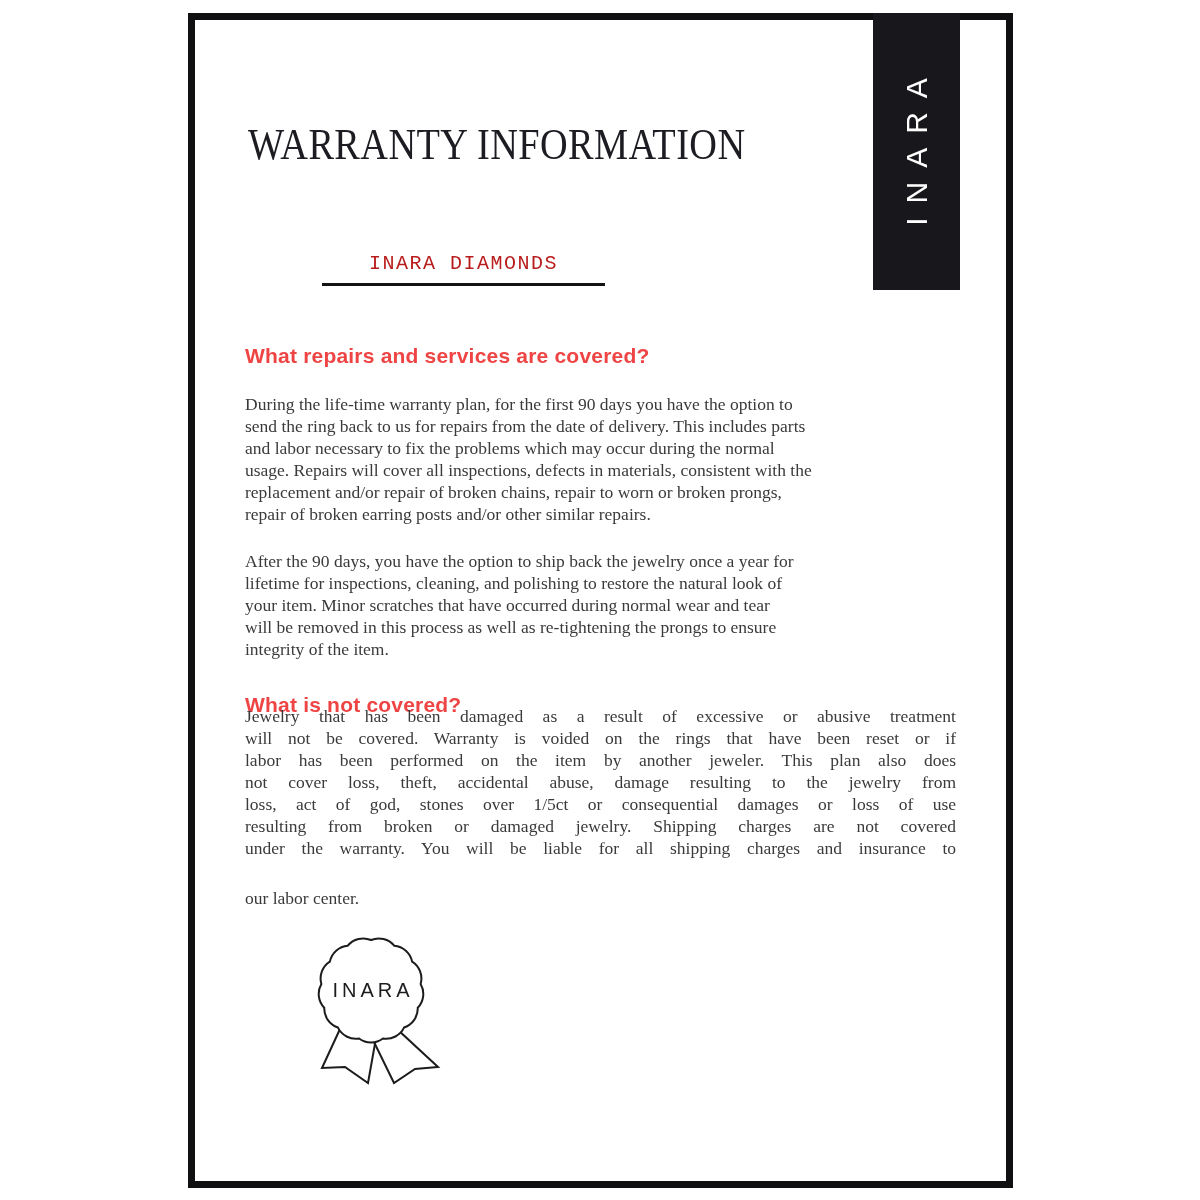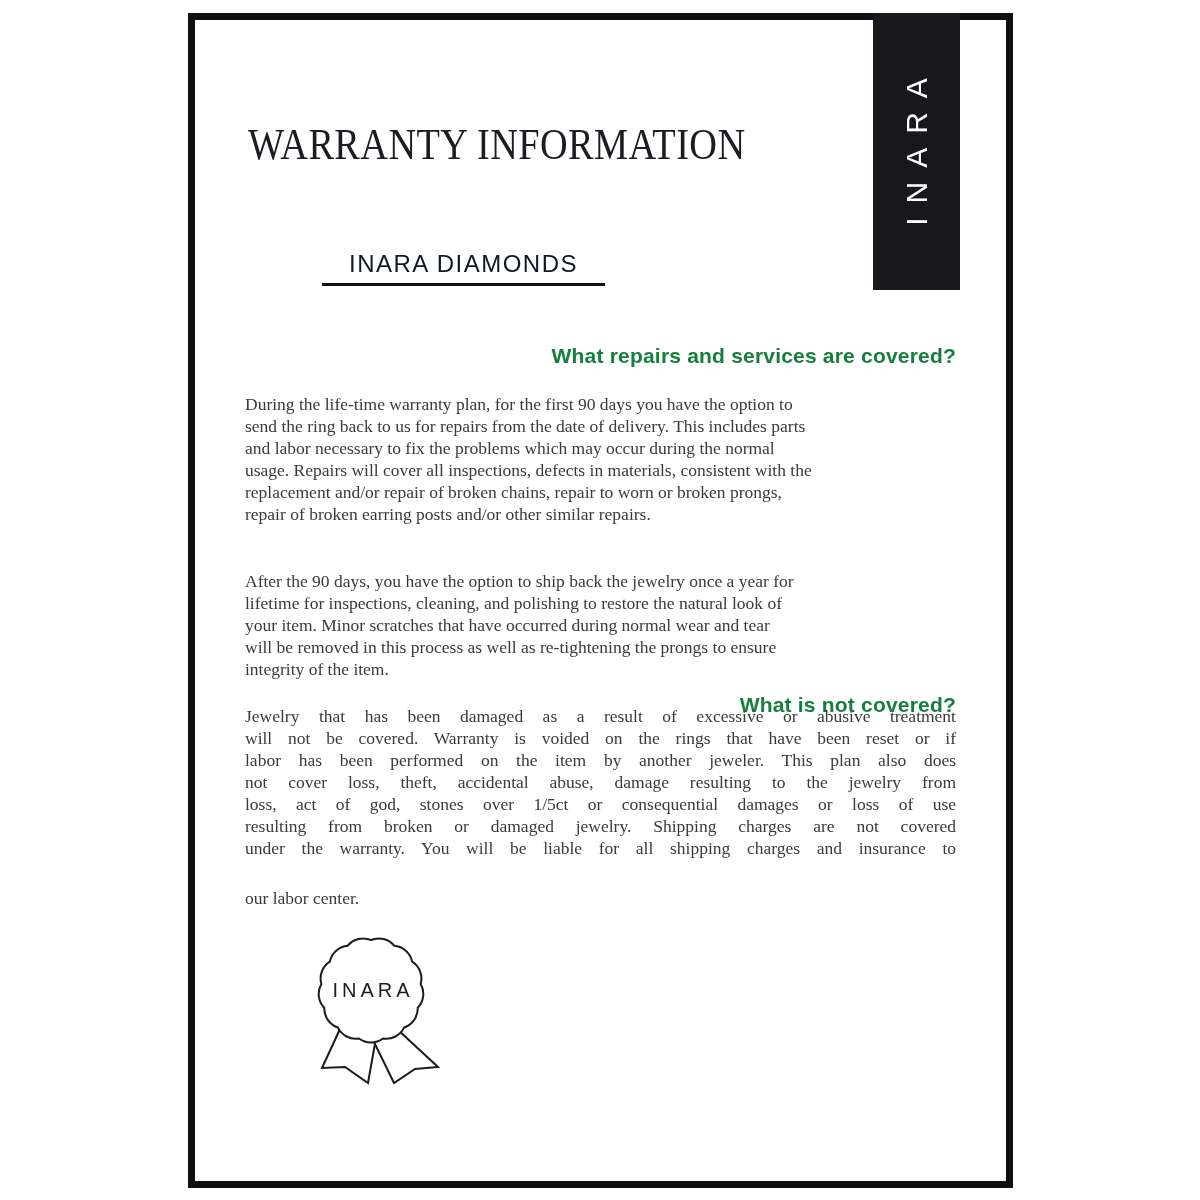--- a/index.html
+++ b/index.html
@@ -22,40 +22,40 @@
     font-family:"Liberation Sans",sans-serif;
   }
   .page-title{
     position:absolute;left:248px;top:120px;
     font-family:"Liberation Serif",serif;font-size:44px;line-height:50px;
     color:#1c1c22;letter-spacing:0.5px;white-space:nowrap;
     transform:scaleX(0.87);transform-origin:0 0;
   }
   .brand-subtitle{
     position:absolute;left:322px;top:250px;width:283px;
-    font-size:24px;line-height:28px;letter-spacing:1.5px;color:#0f172a;
-    text-align:center;white-space:nowrap;
+    font-size:20px;line-height:28px;letter-spacing:1.5px;color:#b91c1c;
+    text-align:center;white-space:nowrap;font-family:Liberation Mono, monospace;
   }
   .subtitle-underline{
     position:absolute;left:322px;top:283px;width:283px;height:3px;background:#131316;
   }
   .sec-heading{
     position:absolute;left:245px;width:711px;
-    font-size:21px;font-weight:bold;line-height:26px;color:#15803d;letter-spacing:0.2px;text-align:right;
+    font-size:21px;font-weight:bold;line-height:26px;color:#ef4444;letter-spacing:0.2px;
   }
   .h-covered{top:343px;}
   .h-notcovered{top:692px;}
   .body-para{
     position:absolute;left:245px;width:711px;
     font-size:17.5px;line-height:22px;color:#3a3a3c;
     white-space:pre-line;
     font-family:Liberation Serif, serif;
   }
   .p-covered-1{top:393px;}
-  .p-covered-2{top:550px;margin-top:20px;}
+  .p-covered-2{top:550px;}
   .p-notcovered-main{
     top:705px;
     text-align:justify;text-align-last:justify;
   }
   .p-notcovered-last{top:887px;}
   .award-badge{position:absolute;left:311px;top:934px;width:132px;height:152px;}
   .badge-label{
     position:absolute;left:311px;top:978px;width:120px;height:24px;line-height:24px;
     text-align:center;font-size:20px;font-weight:300;letter-spacing:4px;text-indent:4px;
     color:#1c1c1f;

